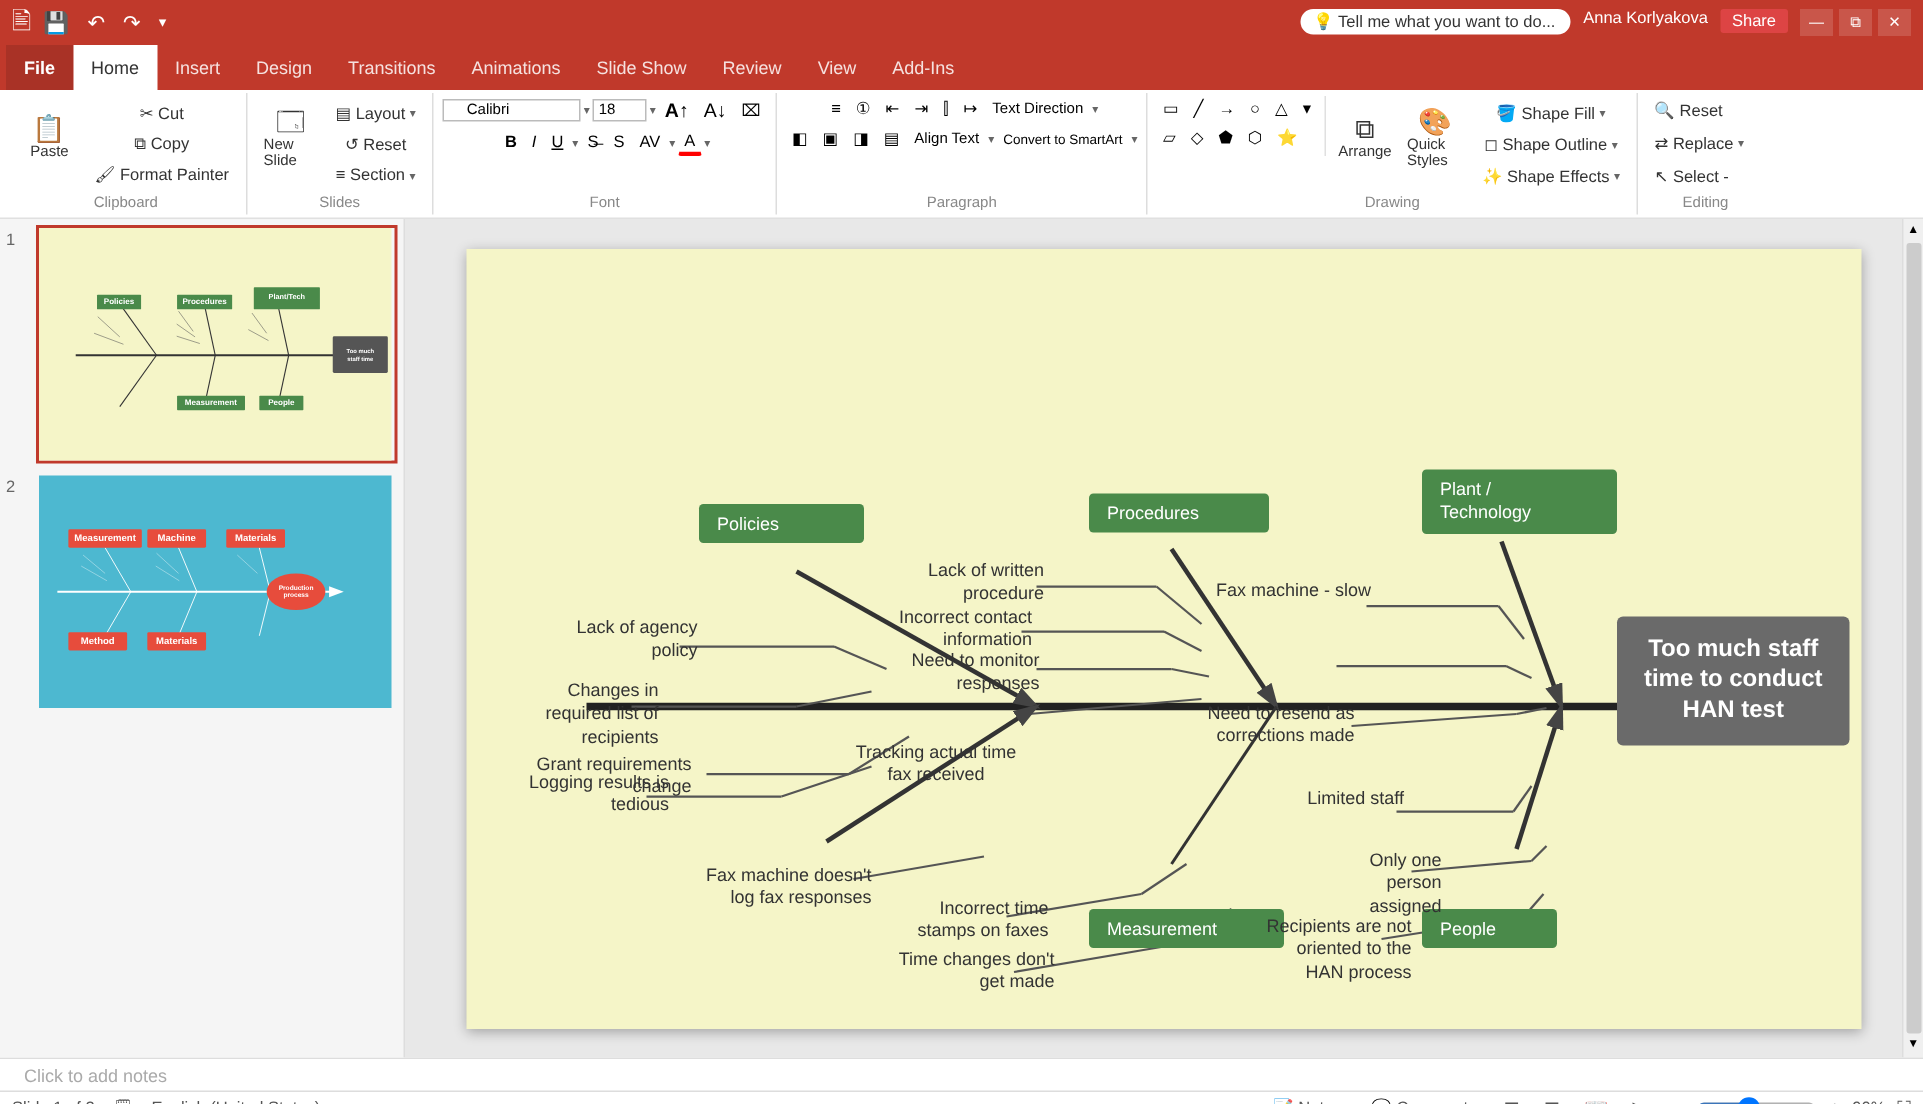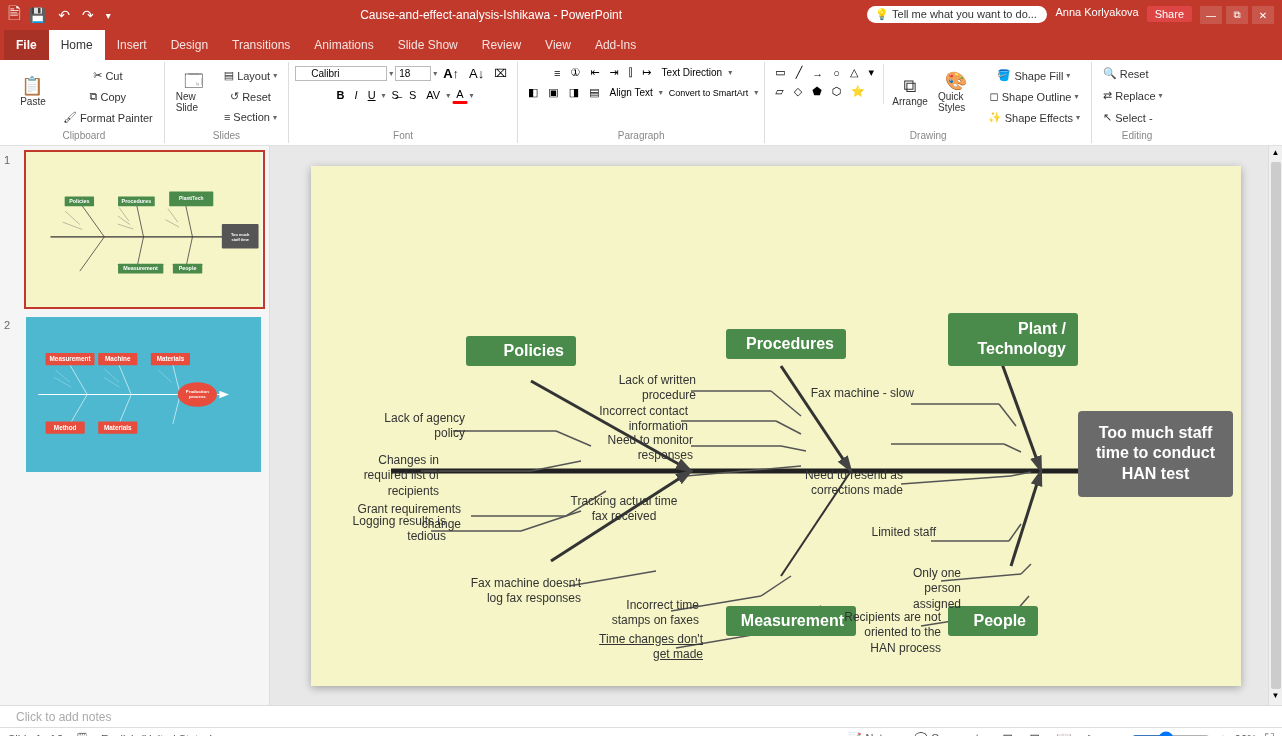--- a/index.html
+++ b/index.html
@@ -43,21 +43,21 @@
     
     #slide-area { flex: 1; background: #e8e8e8; display: flex; flex-direction: column; align-items: center; justify-content: center; overflow: hidden; }
     #slide-main { width: 960px; height: 540px; background: #f5f5c8; position: relative; box-shadow: 0 2px 8px rgba(0,0,0,0.3); }
 
     
     #status-bar { height: 22px; background: #fff; border-top: 1px solid #ddd; display: flex; align-items: center; justify-content: space-between; padding: 0 8px; font-size: 11px; color: #555; }
     #status-bar .status-right { display: flex; align-items: center; gap: 8px; }
 
     
     .fb-label { position: absolute; font-size: 12px; color: #333; line-height: 1.3; text-align: center; }
-    .fb-box { position: absolute; padding: 6px 12px; font-size: 16px; font-weight: bold; color: white; background: #4a8a4a; border-radius: 3px; text-align: right; }
+    .fb-box { position: absolute; padding: 6px 12px; font-size: 12px; font-weight: normal; color: white; background: #4a8a4a; border-radius: 3px; text-align: left; }
     .fb-result { position: absolute; padding: 12px 16px; font-size: 16px; font-weight: bold; color: white; background: #5a5a5a; border-radius: 4px; text-align: center; line-height: 1.3; }
 
     
     .fishbone-svg { position: absolute; top: 0; left: 0; width: 100%; height: 100%; }
 
     
     #notes-area { height: 22px; background: white; border-top: 1px solid #ddd; display: flex; align-items: center; padding: 0 16px; color: #aaa; font-size: 12px; }
 
     
     .sep { width: 1px; height: 40px; background: #e0e0e0; margin: 0 3px; }
@@ -79,21 +79,20 @@
 <body>
 
 <div id="title-bar">
   <div style="display:flex;align-items:center;gap:4px;">
     <span style="color:white;font-size:16px;">🖹</span>
     <span class="qa-btn">💾</span>
     <span class="qa-btn">↶</span>
     <span class="qa-btn">↷</span>
     <span class="qa-btn" style="font-size:10px;">▾</span>
   </div>
-  <div class="title-center">Cause-and-effect-analysis-Ishikawa - PowerPoint</div>
   <div style="display:flex;align-items:flex-start;gap:8px;">
     <span style="background:white;color:#333;padding:2px 8px;border-radius:10px;font-size:11px;display:flex;align-items:center;gap:4px;width:180px;">💡 Tell me what you want to do...</span>
     <span style="color:white;font-size:11px;">Anna Korlyakova</span>
     <span style="background:#d44;color:white;padding:2px 8px;border-radius:2px;font-size:11px;cursor:pointer;">Share</span>
     <div class="win-controls">
       <button class="win-btn">—</button>
       <button class="win-btn">⧉</button>
       <button class="win-btn close">✕</button>
     </div>
   </div>
@@ -487,21 +486,21 @@
       <div class="fb-label" style="left:255px;top:238px;width:122px;text-align:right;">Incorrect contact<br>information</div>
       <div class="fb-label" style="left:262px;top:267px;width:120px;text-align:right;">Need to monitor<br>responses</div>
       <div class="fb-label" style="left:252px;top:296px;width:122px;text-align:center;margin-top:32px;">Tracking actual time<br>fax received</div>
 
       <div class="fb-label" style="left:483px;top:220px;width:120px;text-align:right;">Fax machine - slow</div>
       <div class="fb-label" style="left:462px;top:302px;width:130px;text-align:right;">Need to resend as<br>corrections made</div>
 
       <div class="fb-label" style="left:20px;top:348px;width:115px;text-align:right;">Logging results is<br>tedious</div>
       <div class="fb-label" style="left:155px;top:410px;width:115px;text-align:right;">Fax machine doesn't<br>log fax responses</div>
       <div class="fb-label" style="left:268px;top:432px;width:120px;text-align:right;">Incorrect time<br>stamps on faxes</div>
-      <div class="fb-label" style="left:272px;top:466px;width:120px;text-align:right;text-decoration:underline;">Time changes don't<br>get made</div>
+      <div class="fb-label" style="left:272px;top:466px;width:120px;text-align:right;">Time changes don't<br>get made</div>
 
       <div class="fb-label" style="left:510px;top:359px;width:115px;text-align:right;">Limited staff</div>
       <div class="fb-label" style="left:530px;top:400px;width:120px;text-align:right;">Only one<br>person<br>assigned</div>
       <div class="fb-label" style="left:490px;top:444px;width:140px;text-align:right;">Recipients are not<br>oriented to the<br>HAN process</div>
 
     </div>
   </div>
 </div>
 
 <div id="notes-area">

